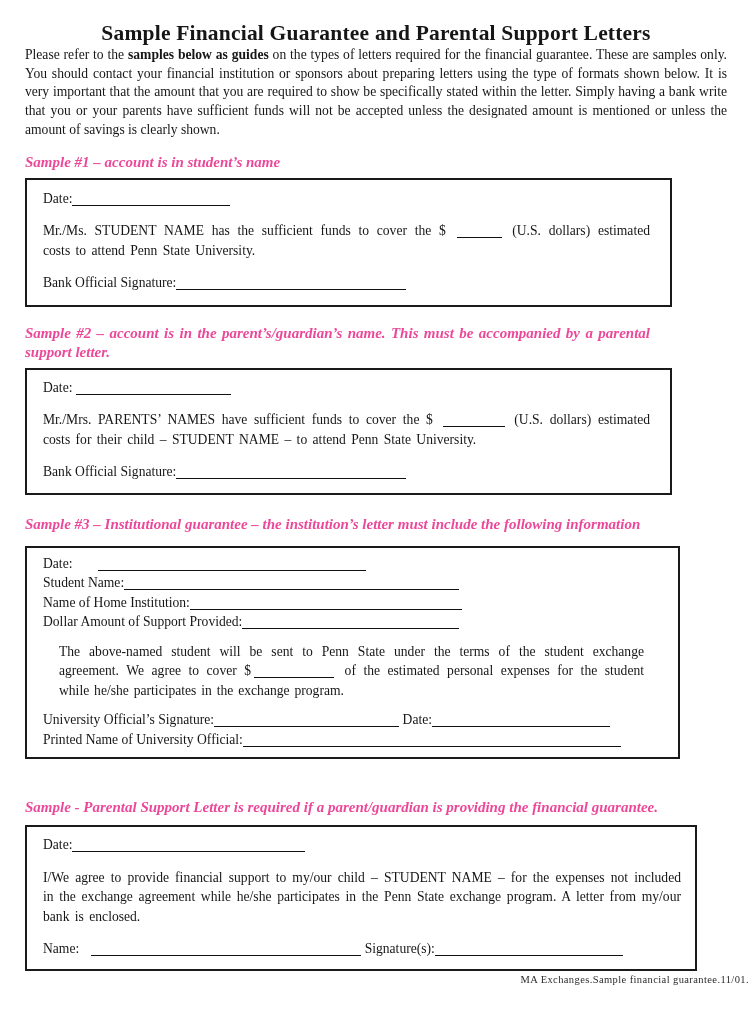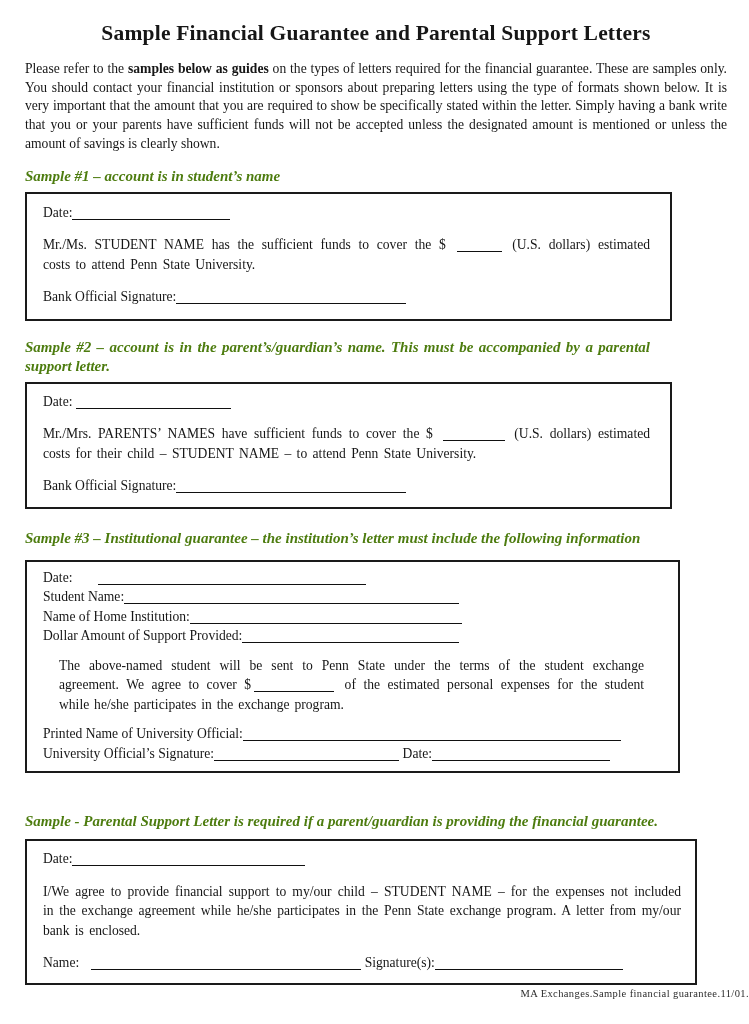--- a/index.html
+++ b/index.html
@@ -13,26 +13,26 @@
     padding:20px 0 0 25px;
     overflow:hidden;
   }
   .title {
     width:702px;
     font-size:21.5px; line-height:26px;
     font-weight:bold; text-align:center;
     letter-spacing:0.2px;
   }
   .intro {
-    width:702px; margin-top:14px;
+    width:702px; 
     font-size:13.6px; line-height:18.7px;
     text-align:justify;
   }
   .redhead {
-    color:#4d7c0f; font-weight:bold; font-style:italic;
+    color:#ec4899; font-weight:bold; font-style:italic;
     font-size:15px; line-height:19px;
     text-align:justify;
   }
   .rh1 { margin-top:13px; width:702px; }
   .rh2 { margin-top:17px; width:625px; }
   .rh3 { margin-top:20px; width:702px; }
   .rh4 { margin-top:39px; width:640px; }
   .box {
     border:2px solid #1a1a1a;
     font-size:13.6px;
@@ -124,25 +124,25 @@
       <span>Name of Home Institution:</span><span class="blank b3-inst"></span>
     </div>
     <div class="line">
       <span>Dollar Amount of Support Provided:</span><span class="blank b3-doll"></span>
     </div>
     <p class="para3">
       <span>The above-named student will be sent to Penn State under the terms of the student exchange agreement. We agree to cover $</span><span class="blank b3-amt"></span>
       <span>of the estimated personal expenses for the student while he/she participates in the exchange program.</span>
     </p>
     <div class="line">
-      <span>Printed Name of University Official:</span><span class="blank b3-prnt"></span>
+      <span>University Official’s Signature:</span><span class="blank b3-sig"></span>
+      <span>Date:</span><span class="blank b3-dt2"></span>
     </div>
     <div class="line">
-      <span>University Official’s Signature:</span><span class="blank b3-sig"></span>
-      <span>Date:</span><span class="blank b3-dt2"></span>
+      <span>Printed Name of University Official:</span><span class="blank b3-prnt"></span>
     </div>
   </div>
 
   <h2 class="redhead rh4">Sample - Parental Support Letter is required if a parent/guardian is providing the financial guarantee.</h2>
   <div class="box box4">
     <div class="line">
       <span>Date:</span><span class="blank b4-date"></span>
     </div>
     <p class="para">I/We agree to provide financial support to my/our child – STUDENT NAME – for the expenses not included in the exchange agreement while he/she participates in the Penn State exchange program. A letter from my/our bank is enclosed.</p>
     <div class="line">

